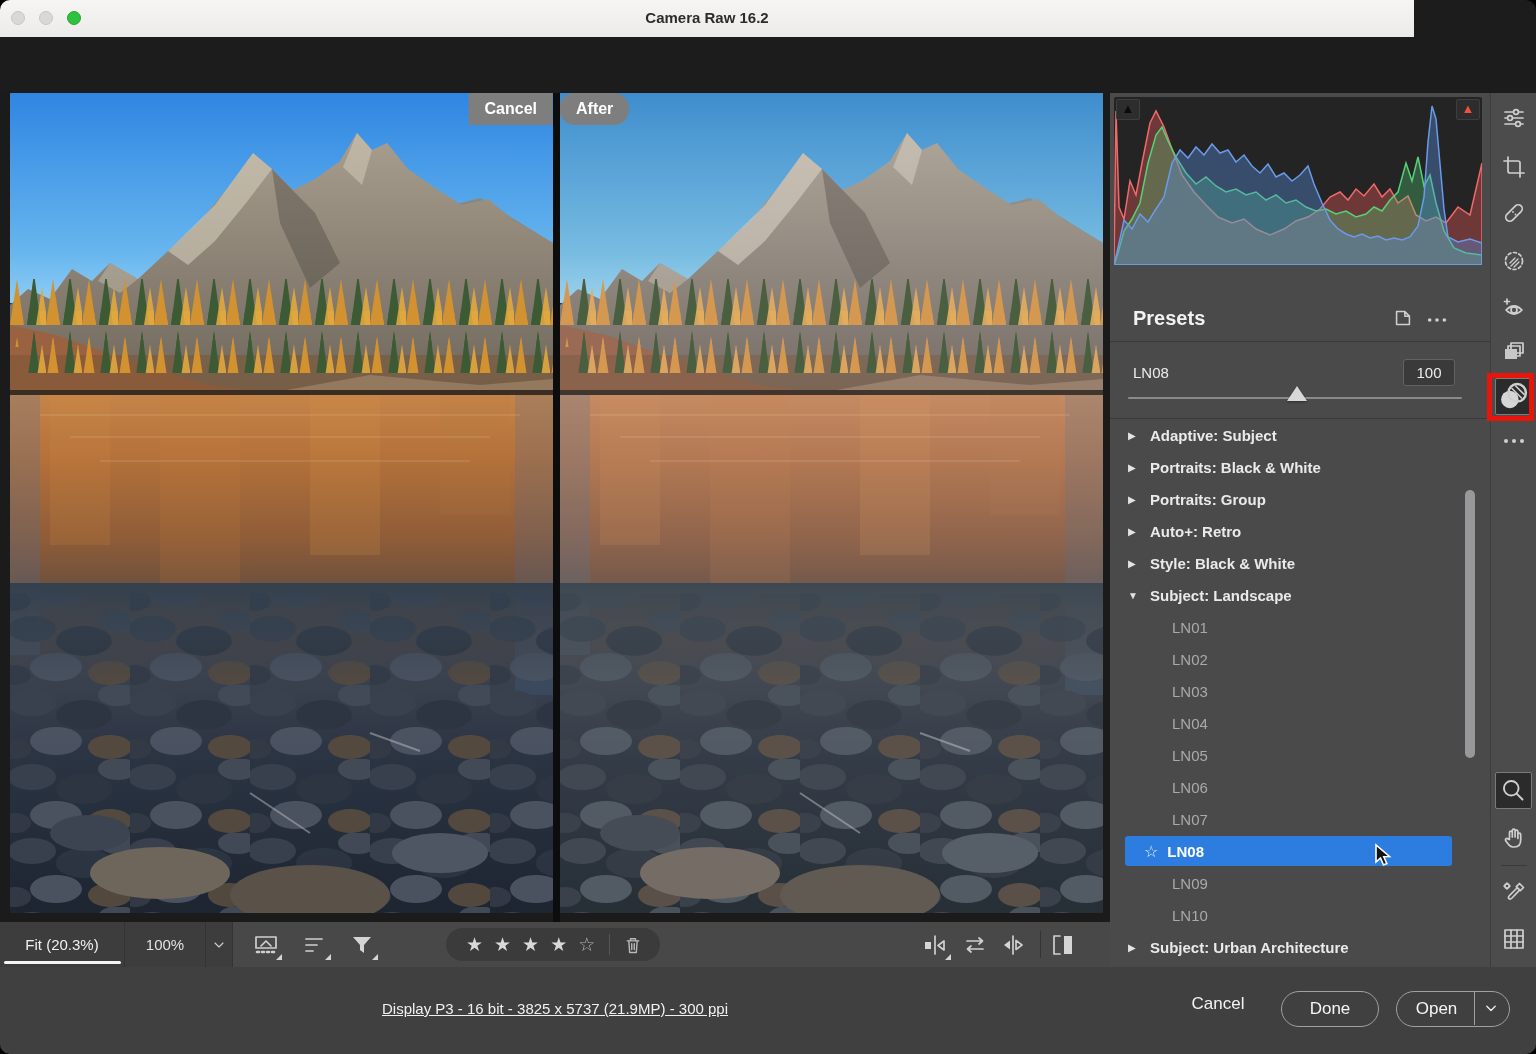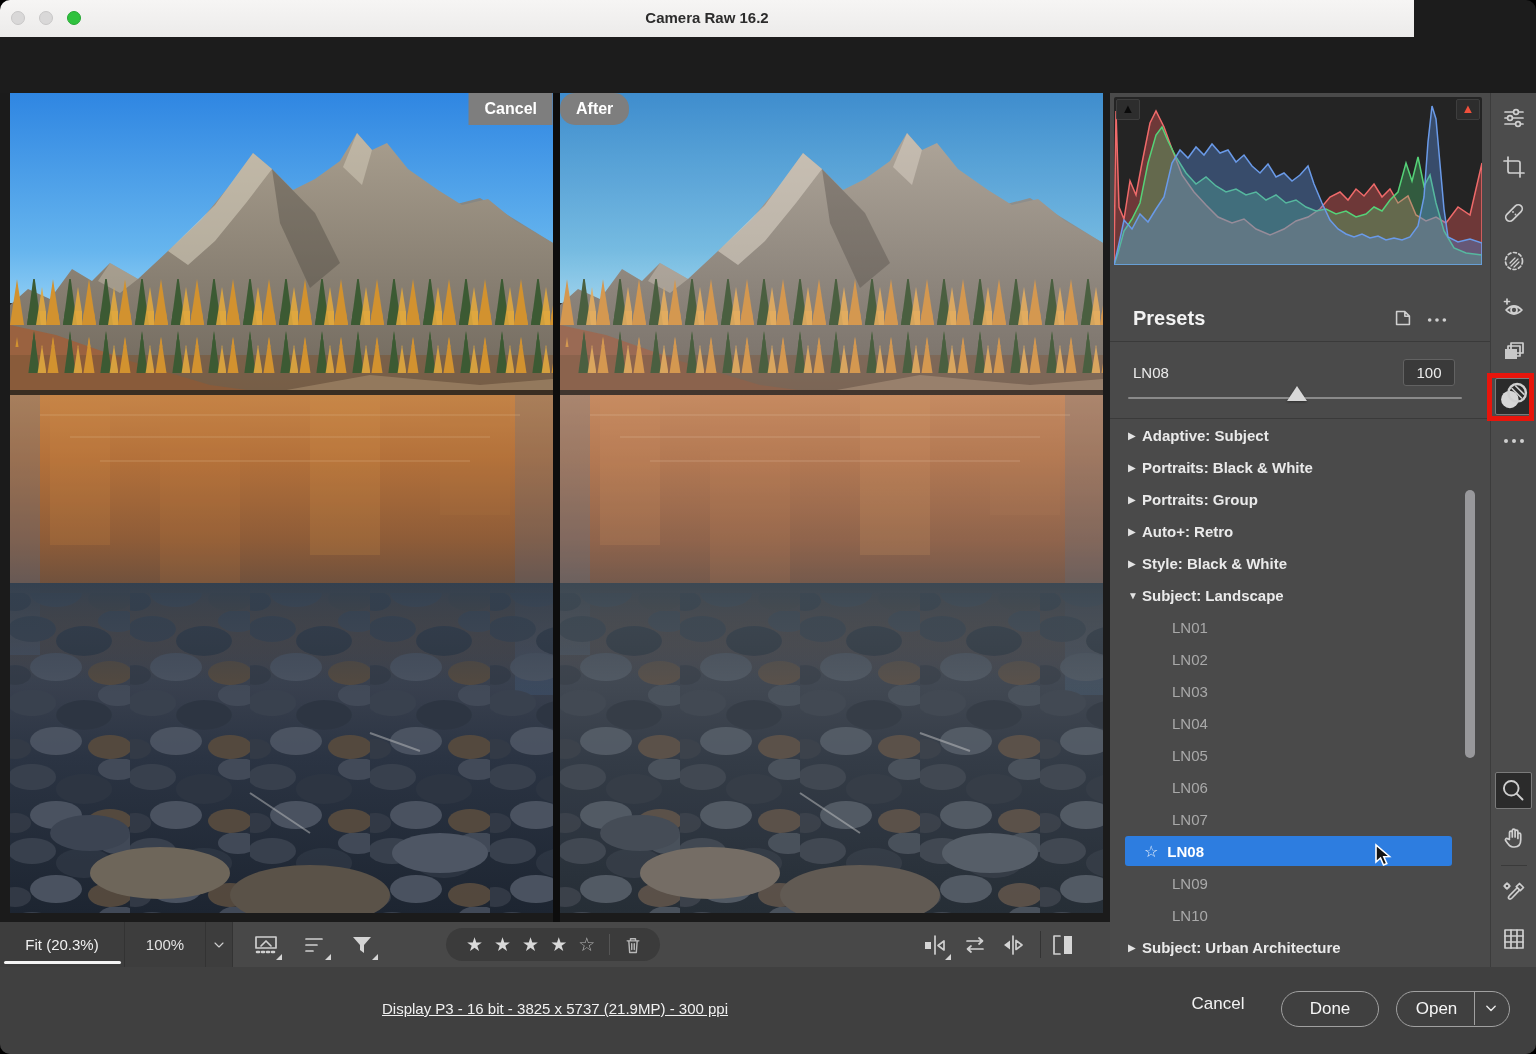--- a/index.html
+++ b/index.html
@@ -54,21 +54,21 @@
   .amount .alabel{position:absolute;left:23px;top:22px;font-size:15px;color:#ececec;}
   .amount .aval{position:absolute;right:35px;top:17px;width:50px;height:25px;background:#3a3a3a;
     border:1px solid #626262;border-radius:3px;color:#ececec;font-size:15px;text-align:center;line-height:25px;}
   .amount .track{position:absolute;left:18px;right:28px;top:55px;height:2px;background:#8a8a8a;border-radius:1px;}
   .amount .thumb{position:absolute;left:177px;top:44px;width:0;height:0;
     border-left:10px solid transparent;border-right:10px solid transparent;border-bottom:15px solid #d8d8d8;
     filter:drop-shadow(0 1px 1px rgba(0,0,0,.4));}
   .plist{position:absolute;left:0;top:326px;width:380px;bottom:0;overflow:hidden;}
   .prow{height:32px;display:flex;align-items:center;}
   .prow .tri{width:14px;margin-left:18px;font-size:10px;color:#e3e3e3;}
-  .prow .glabel{font-size:15px;font-weight:600;color:#eaeaea;}
+  .prow .glabel{margin-left:8px;font-size:15px;font-weight:600;color:#eaeaea;}
   .prow .ilabel{margin-left:62px;font-size:15px;color:#a9a9a9;}
   .prow.sel{height:30px;margin:1px 38px 1px 15px;background:#2d7de0;border-radius:3px;position:relative;}
   .prow.sel .star{margin-left:19px;font-size:16px;color:#e8f0fb;}
   .prow.sel .ilabel{margin-left:9px;color:#ffffff;font-weight:700;}
   .pscroll{position:absolute;left:355px;top:397px;width:10px;height:268px;background:#98989b;border-radius:5px;}
   .cursor{position:absolute;left:262px;top:750px;width:22px;height:24px;}
   
   .rail{position:absolute;left:1490px;top:93px;width:46px;height:874px;background:#4c4c4c;
     border-left:1px solid #3c3c3c;box-sizing:border-box;overflow:visible;}
   .rbtn{position:absolute;left:11px;width:24px;height:24px;color:#cfcfcf;}

